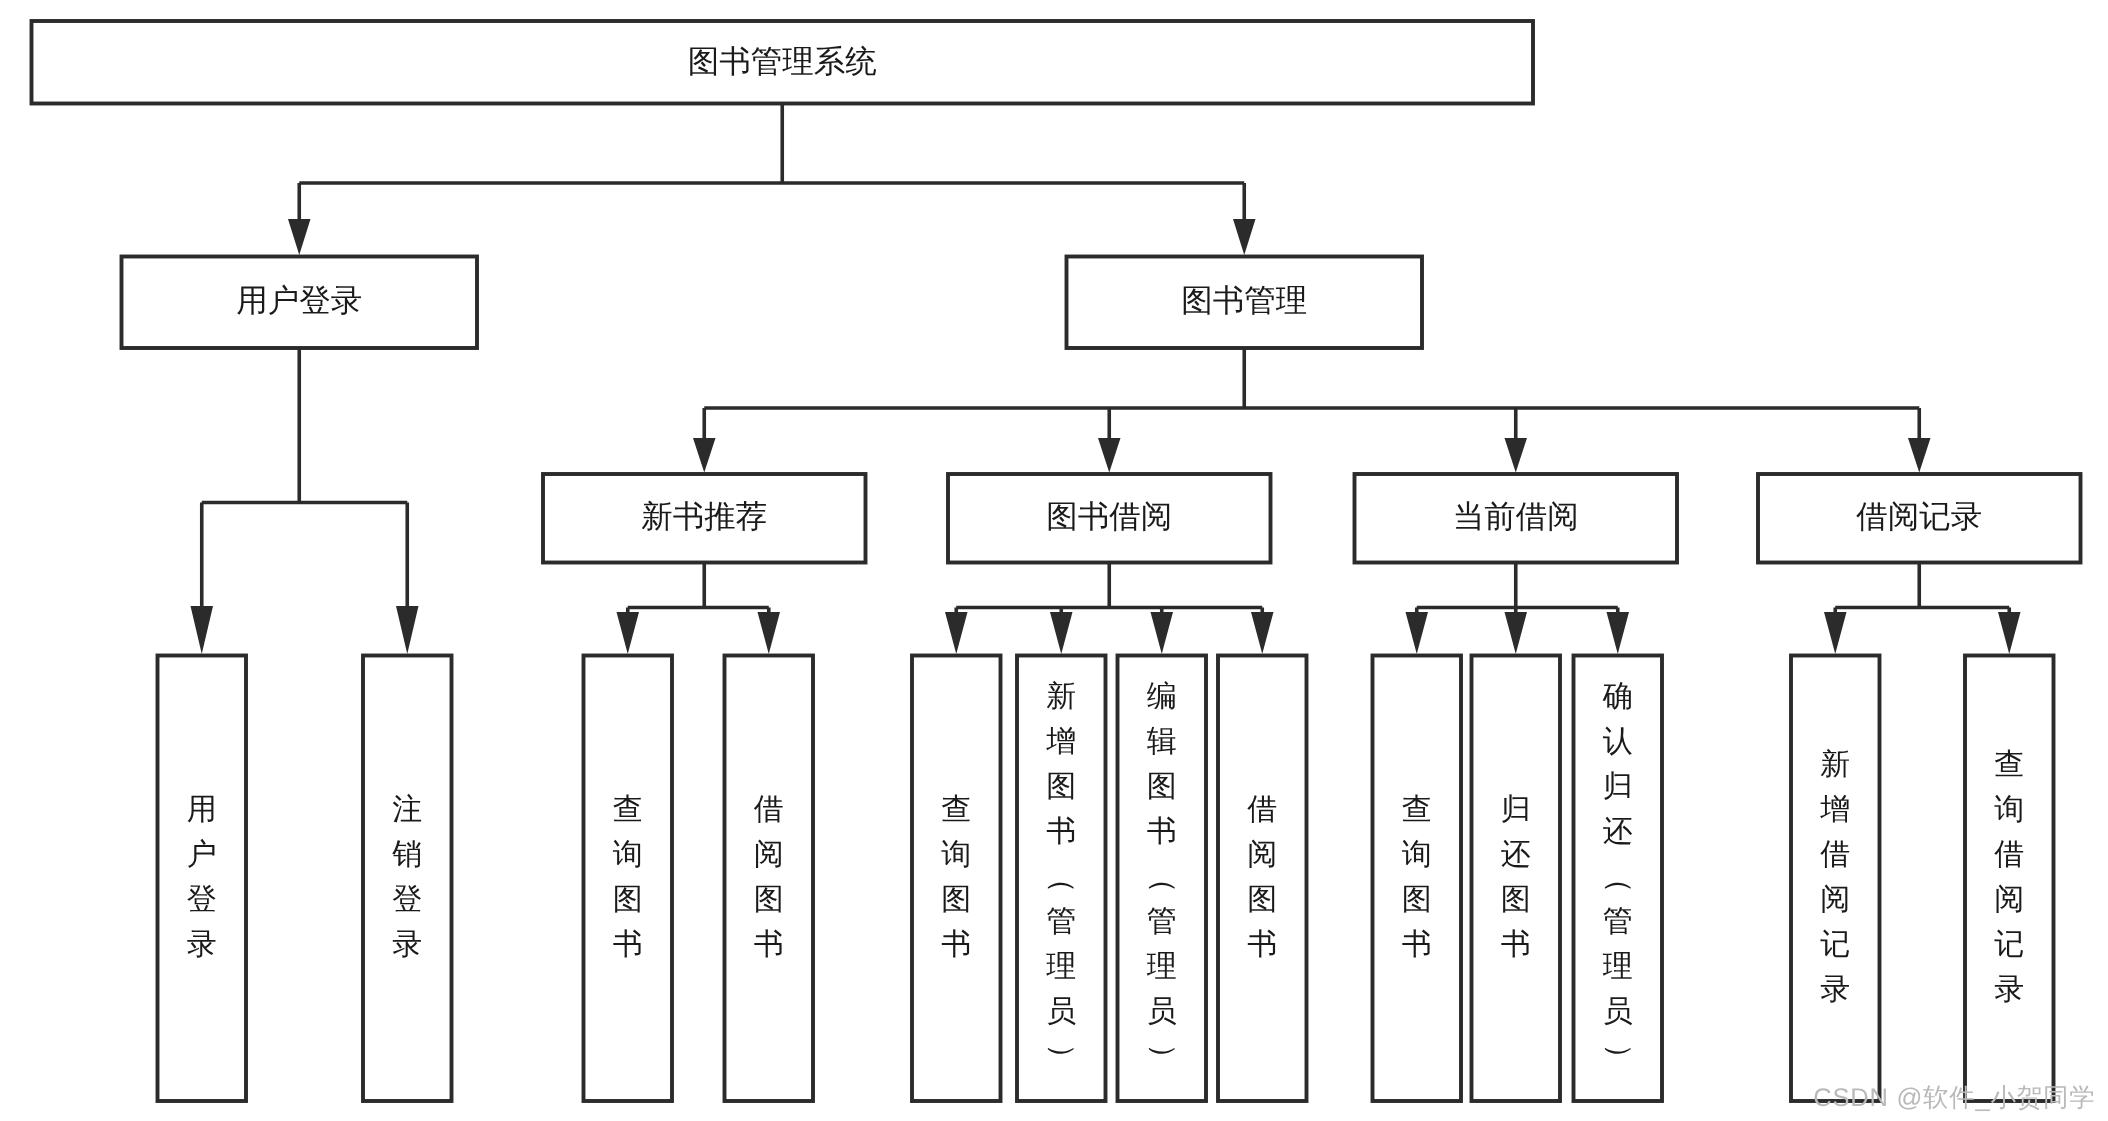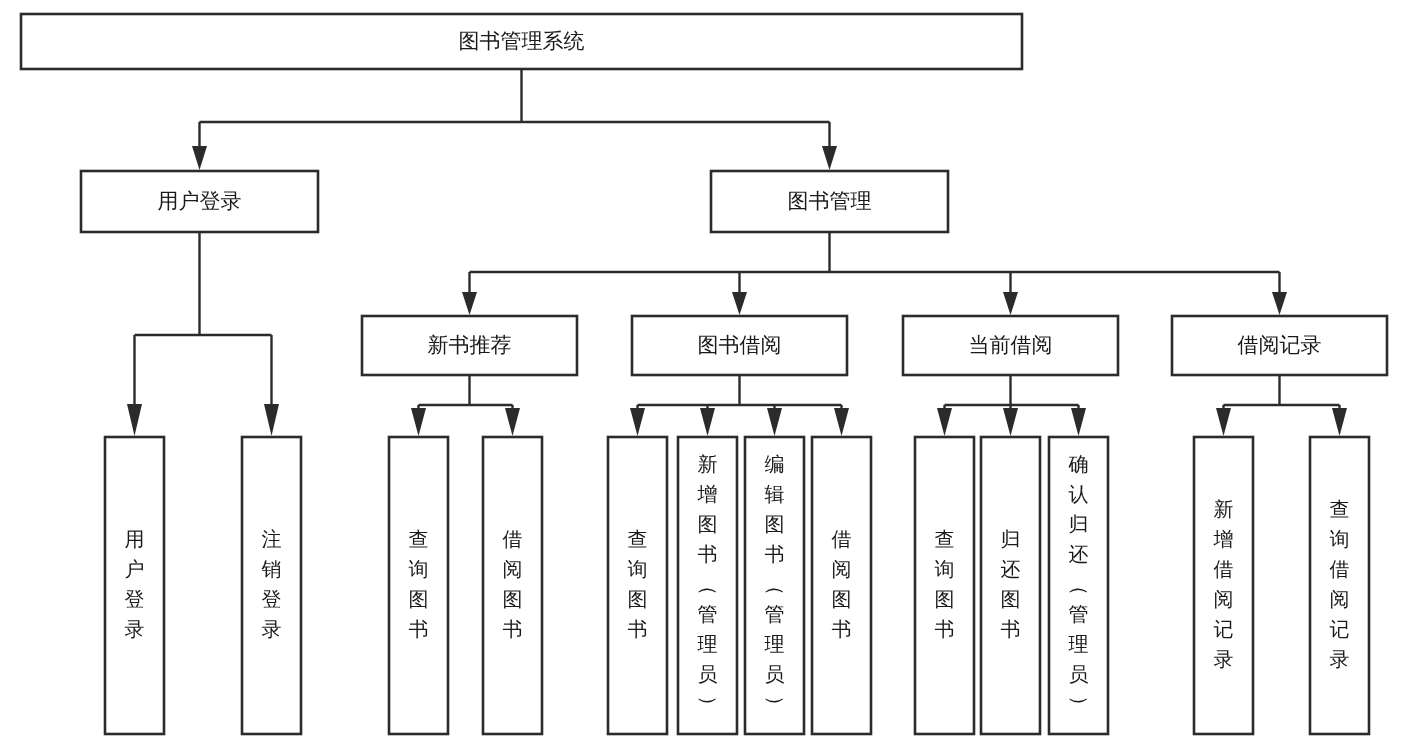--- a/index.html
+++ b/index.html
@@ -310,13 +310,14 @@
           <text class="node-label-v" x="1339.5" y="540.5" dominant-baseline="middle">询</text>
           <text class="node-label-v" x="1339.5" y="570.5" dominant-baseline="middle">借</text>
           <text class="node-label-v" x="1339.5" y="600.5" dominant-baseline="middle">阅</text>
           <text class="node-label-v" x="1339.5" y="630.5" dominant-baseline="middle">记</text>
           <text class="node-label-v" x="1339.5" y="660.5" dominant-baseline="middle">录</text>
         </g>
       </g>
 
   </svg>
 
+  <div class="watermark">CSDN @软件_小贺同学</div>
 </div>
 
 </body></html>

